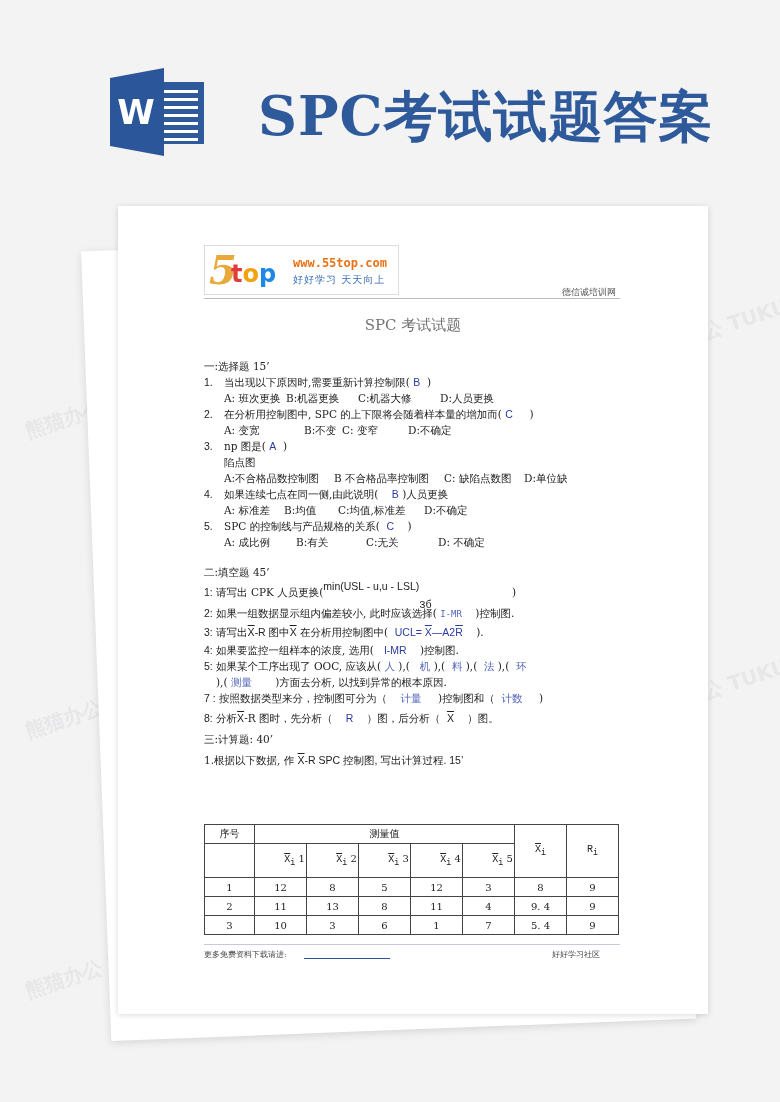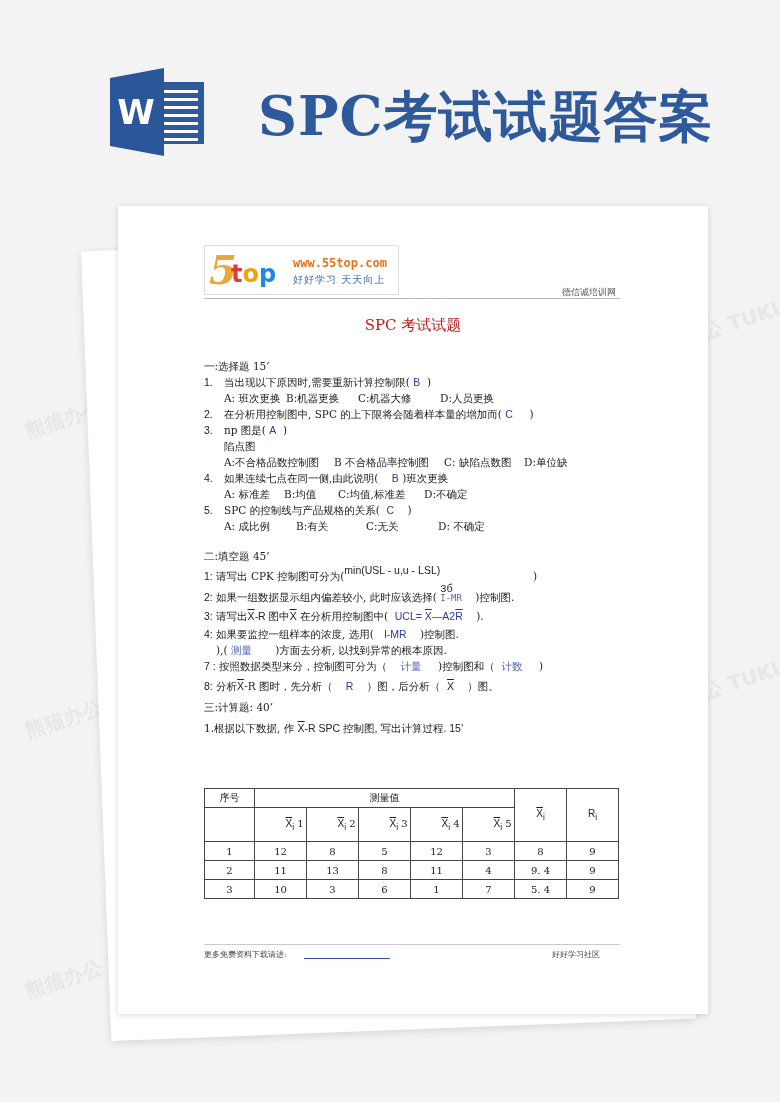--- a/index.html
+++ b/index.html
@@ -35,42 +35,42 @@
   }
   .logo-5 { position: absolute; left: 4px; top: 2px; font: bold 40px "DejaVu Serif", serif; color: #e8a93a; font-style: italic; line-height: 44px; }
   .logo-top { position: absolute; left: 26px; top: 14px; font: bold 24px "DejaVu Sans", sans-serif; line-height: 28px; }
   .logo-top span:nth-child(1) { color: #e03a3a; }
   .logo-top span:nth-child(2) { color: #f2a20f; }
   .logo-top span:nth-child(3) { color: #1e88e5; }
   .logo-url { position: absolute; left: 88px; top: 10px; font: bold 12px "DejaVu Sans Mono", monospace; color: #e8731a; }
   .logo-slogan { position: absolute; left: 88px; top: 27px; font: 10px "DejaVu Sans", sans-serif; color: #3a6fb5; letter-spacing: 1px; }
   .header-right { position: absolute; right: 92px; top: 80px; font-size: 9px; color: #555; }
   .header-rule { position: absolute; left: 86px; right: 88px; top: 92px; border-top: 1px solid #bbb; }
-  .doc-title { position: absolute; left: 0; right: 0; top: 110px; text-align: center; font-size: 15px; color: #b91c1c; }
+  .doc-title { position: absolute; left: 0; right: 0; top: 110px; text-align: center; font-size: 15px; color: #737373; }
 
   .content { position: absolute; left: 86px; top: 152px; width: 420px; font-size: 10.5px; line-height: 16px; color: #222; }
   .sans { font-family: "Liberation Sans", "DejaVu Sans", sans-serif; }
   .ans { color: #2a3aa0; font-family: "Liberation Sans", sans-serif; }
   .ans-cn { color: #5566bb; }
   .line { white-space: nowrap; }
   .ind { padding-left: 20px; }
   .q { display: flex; }
   .q .num { width: 20px; flex: none; font-family: "Liberation Sans", sans-serif; }
   .opts span { display: inline-block; }
   .gap-s { height: 14px; }
   .fill-line { white-space: nowrap; height: 19px; line-height: 19px; }
   .xbar { text-decoration: overline; }
 
   .frac-top { position: relative; top: -6px; font-family: "Liberation Sans", sans-serif; }
   .frac-bot { position: relative; top: 12px; font-family: Liberation Mono, monospace; }
 
-  table.data { position: absolute; left: 86px; top: 582px; width: 415px; border-collapse: collapse; font-size: 10px; text-align: center; }
+  table.data { position: absolute; left: 86px; top: 618px; width: 415px; border-collapse: collapse; font-size: 10px; text-align: center; }
   table.data td { border: 1px solid #444; height: 19px; padding: 0; }
   table.data tr.sub td { height: 34px; padding-left: 28px; }
-  table.data .sans { font-family: Liberation Sans, sans-serif; }
+  table.data .sans { font-family: Liberation Mono, monospace; }
 
   .footer-rule { position: absolute; left: 86px; right: 88px; top: 738px; border-top: 1px solid #c8c8d8; }
   .footer-left { position: absolute; left: 86px; top: 743px; font-size: 8px; color: #444; }
   .footer-link { position: absolute; left: 186px; top: 752px; width: 86px; border-top: 1px solid #3050a0; }
   .footer-right { position: absolute; right: 108px; top: 743px; font-size: 8px; color: #444; }
 
   .wm { position: absolute; color: rgba(180,180,190,0.18); font: bold 20px "DejaVu Sans", sans-serif; transform: rotate(-18deg); white-space: nowrap; pointer-events: none; }
 </style>
 </head>
 <body>
@@ -126,68 +126,70 @@
           <span class="line"><span>当出现以下原因时,需要重新计算控制限(</span>&nbsp;<span class="ans">B</span>&nbsp;&nbsp;<span>)</span></span>
         </div>
       <div class="ind opts line"><span style="width:62px">A: 班次更换</span><span style="width:72px">B:机器更换</span><span style="width:82px">C:机器大修</span><span>D:人员更换</span></div>
     </div>
 
     <div>
       <div class="q">
           <span class="num">2.</span>
           <span class="line"><span>在分析用控制图中, SPC 的上下限将会随着样本量的增加而(</span>&nbsp;<span class="ans">C</span>&nbsp;&nbsp;&nbsp;&nbsp;&nbsp;<span>)</span></span>
         </div>
+      <div class="ind opts line"><span style="width:80px">A: 变宽</span><span style="width:38px">B:不变</span><span style="width:66px">C: 变窄</span><span>D:不确定</span></div>
     </div>
 
     <div>
       <div class="q">
           <span class="num">3.</span>
           <span class="line"><span>np 图是(</span>&nbsp;<span class="ans">A</span>&nbsp;&nbsp;<span>)</span></span>
         </div>
       <div class="ind line">陷点图</div>
       <div class="ind opts line"><span style="width:110px">A:不合格品数控制图</span><span style="width:110px">B 不合格品率控制图</span><span style="width:80px">C: 缺陷点数图</span><span>D:单位缺</span></div>
     </div>
 
     <div>
       <div class="q">
           <span class="num">4.</span>
-          <span class="line"><span>如果连续七点在同一侧,由此说明(</span>&nbsp;&nbsp;&nbsp;&nbsp;<span class="ans">B</span>&nbsp;<span>)班次更换</span></span>
+          <span class="line"><span>如果连续七点在同一侧,由此说明(</span>&nbsp;&nbsp;&nbsp;&nbsp;<span class="ans">B</span>&nbsp;<span>)人员更换</span></span>
         </div>
       <div class="ind opts line"><span style="width:60px">A: 标准差</span><span style="width:54px">B:均值</span><span style="width:86px">C:均值,标准差</span><span>D:不确定</span></div>
     </div>
 
     <div>
       <div class="q">
           <span class="num">5.</span>
           <span class="line"><span>SPC 的控制线与产品规格的关系(</span>&nbsp;&nbsp;<span class="ans">C</span>&nbsp;&nbsp;&nbsp;&nbsp;<span>)</span></span>
         </div>
       <div class="ind opts line"><span style="width:72px">A: 成比例</span><span style="width:70px">B:有关</span><span style="width:72px">C:无关</span><span>D: 不确定</span></div>
     </div>
 
     <div class="gap-s"></div>
 
     <div class="line">二:填空题 45’</div>
 
     <div class="fill-line" style="height:24px; line-height:24px;">
-      <span class="sans">1:</span> <span>请写出 CPK 控制图可分为(</span><span class="frac-top">min(USL - u,u - LSL)</span><span class="frac-bot">3б</span>&nbsp;&nbsp;&nbsp;&nbsp;&nbsp;&nbsp;&nbsp;&nbsp;&nbsp;&nbsp;&nbsp;&nbsp;&nbsp;&nbsp;&nbsp;&nbsp;&nbsp;&nbsp;&nbsp;&nbsp;&nbsp;&nbsp;&nbsp;&nbsp;<span>)</span>
+      <span class="sans">1:</span> <span>请写出 CPK 人员更换(</span><span class="frac-top">min(USL - u,u - LSL)</span><span class="frac-bot">3б</span>&nbsp;&nbsp;&nbsp;&nbsp;&nbsp;&nbsp;&nbsp;&nbsp;&nbsp;&nbsp;&nbsp;&nbsp;&nbsp;&nbsp;&nbsp;&nbsp;&nbsp;&nbsp;&nbsp;&nbsp;&nbsp;&nbsp;&nbsp;&nbsp;<span>)</span>
     </div>
 
     <div class="fill-line">
       <span class="sans">2:</span> <span>如果一组数据显示组内偏差较小, 此时应该选择(</span>&nbsp;<span class="ans-cn" style="font-family:'DejaVu Sans Mono',monospace; font-size:9px;">I-MR</span>&nbsp;&nbsp;&nbsp;&nbsp;<span>)控制图.</span>
     </div>
 
     <div class="fill-line">
       <span class="sans">3:</span> <span>请写出</span><span class="sans xbar">X</span><span class="sans">-R 图中</span><span class="sans xbar">X</span> <span>在分析用控制图中(</span>&nbsp;&nbsp;<span class="ans"><span>UCL=</span> <span class="xbar">X</span><span>—A2</span><span class="xbar">R</span></span>&nbsp;&nbsp;&nbsp;&nbsp;<span>).</span>
     </div>
 
     <div class="line">
       <span class="sans">4:</span> <span>如果要监控一组样本的浓度, 选用(</span>&nbsp;&nbsp;&nbsp;<span class="ans">I-MR</span>&nbsp;&nbsp;&nbsp;&nbsp;<span>)控制图.</span>
     </div>
 
     <div>
+      <div class="line"><span class="sans">5:</span> <span>如果某个工序出现了 OOC, 应该从(</span>&nbsp;<span class="ans-cn">人</span>&nbsp;),(&nbsp;&nbsp;&nbsp;<span class="ans-cn">机</span>&nbsp;),(&nbsp;&nbsp;<span class="ans-cn">料</span>&nbsp;),(&nbsp;&nbsp;<span class="ans-cn">法</span>&nbsp;),(&nbsp;&nbsp;<span class="ans-cn">环</span></div>
       <div class="line" style="padding-left:12px;">),(&nbsp;<span class="ans-cn">测量</span>&nbsp;&nbsp;&nbsp;&nbsp;&nbsp;&nbsp;&nbsp;<span>)方面去分析, 以找到异常的根本原因.</span></div>
     </div>
 
 
     <div>
       <div class="line"><span class="sans">7 :</span> <span>按照数据类型来分，控制图可分为（</span>&nbsp;&nbsp;&nbsp;&nbsp;<span class="ans-cn">计量</span>&nbsp;&nbsp;&nbsp;&nbsp;&nbsp;<span>)控制图和（</span>&nbsp;&nbsp;<span class="ans-cn">计数</span>&nbsp;&nbsp;&nbsp;&nbsp;&nbsp;<span>)</span></div>
     </div>
 
     <div class="fill-line" style="height:24px; line-height:24px;">
       <span class="sans">8:</span> <span>分析</span><span class="sans xbar">X</span><span>-R 图时，先分析（</span>&nbsp;&nbsp;&nbsp;&nbsp;<span class="ans">R</span>&nbsp;&nbsp;&nbsp;&nbsp;<span>）图，后分析（</span>&nbsp;&nbsp;<span class="sans xbar">X</span>&nbsp;&nbsp;&nbsp;&nbsp;<span>）图。</span>

